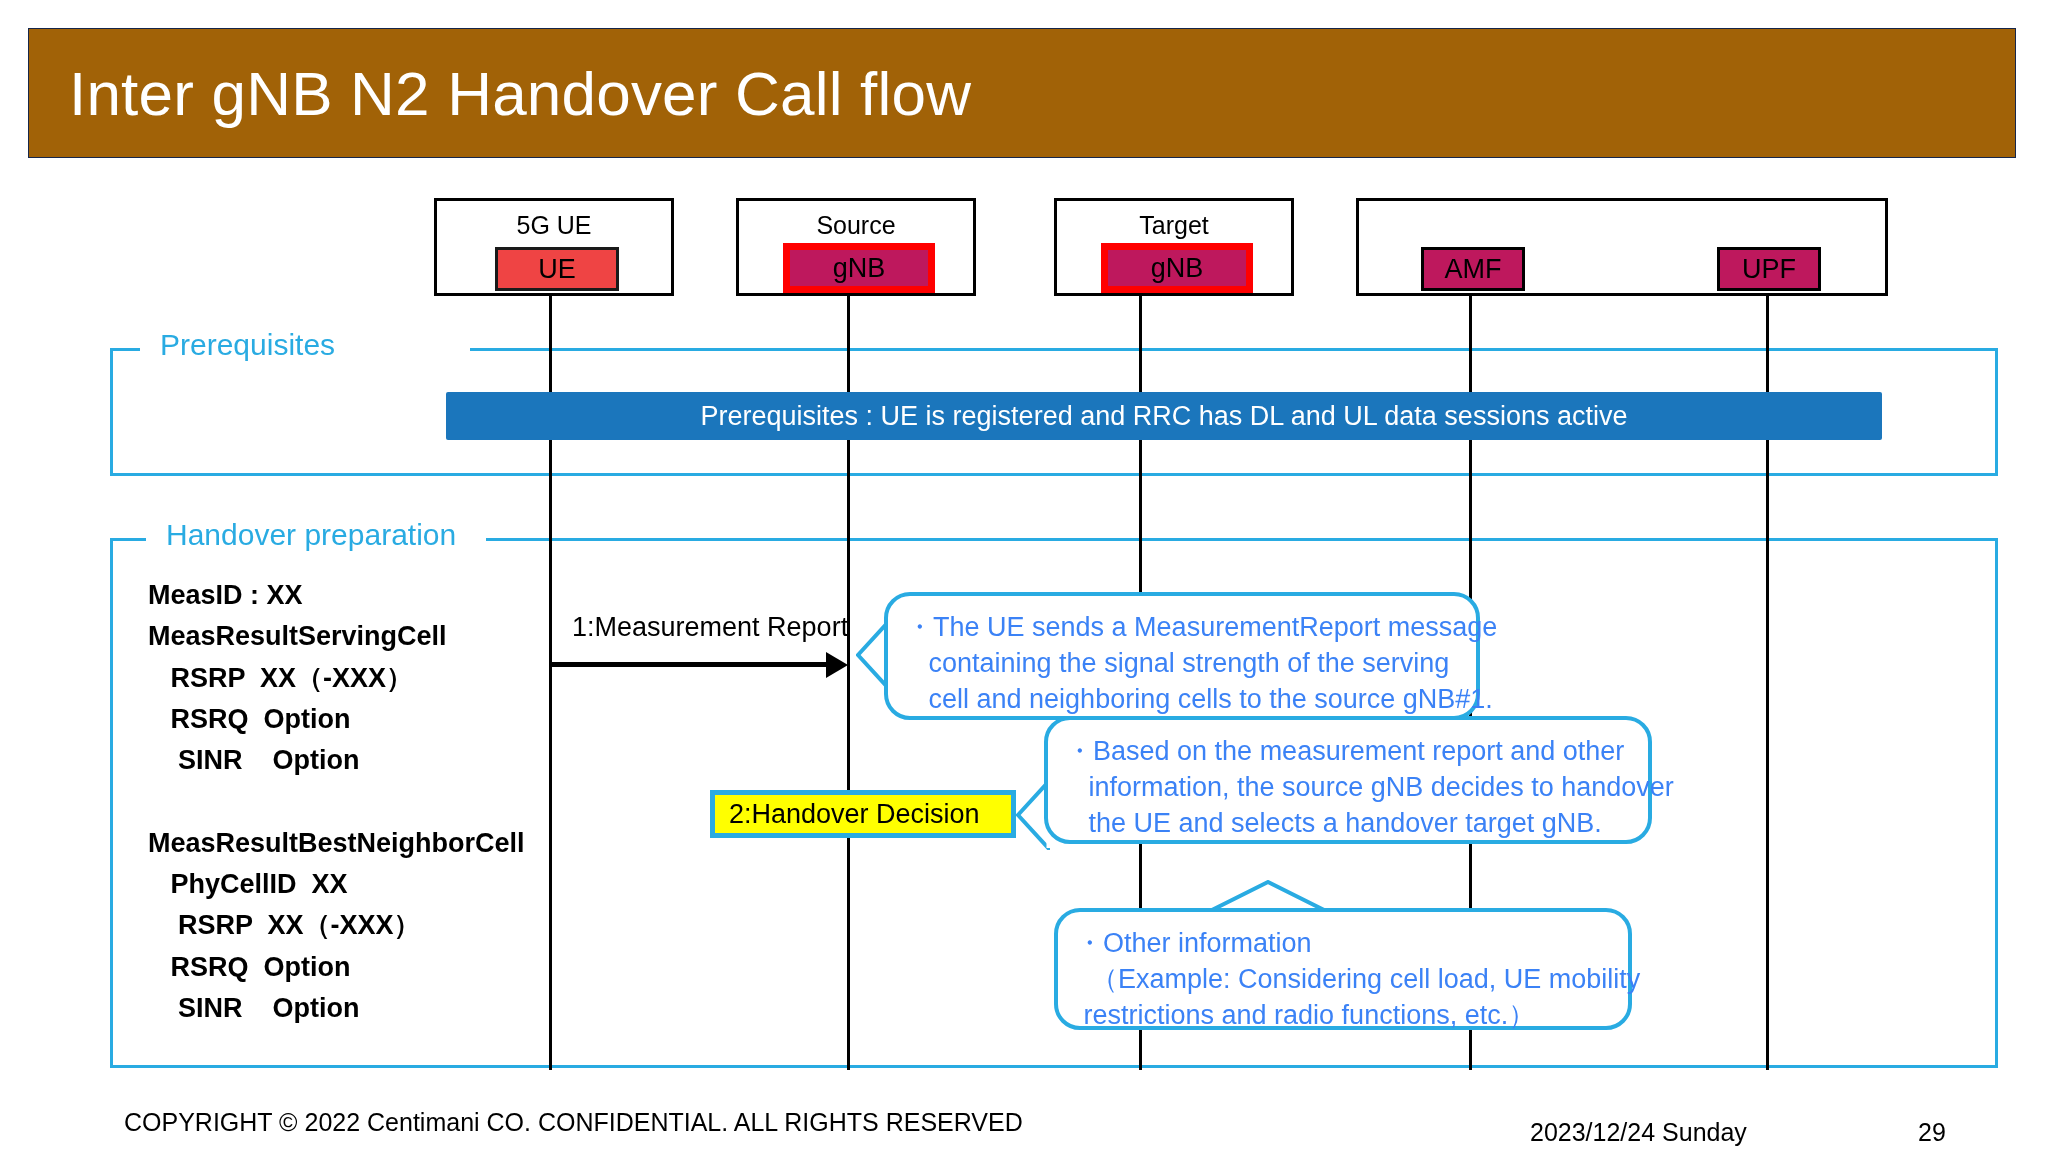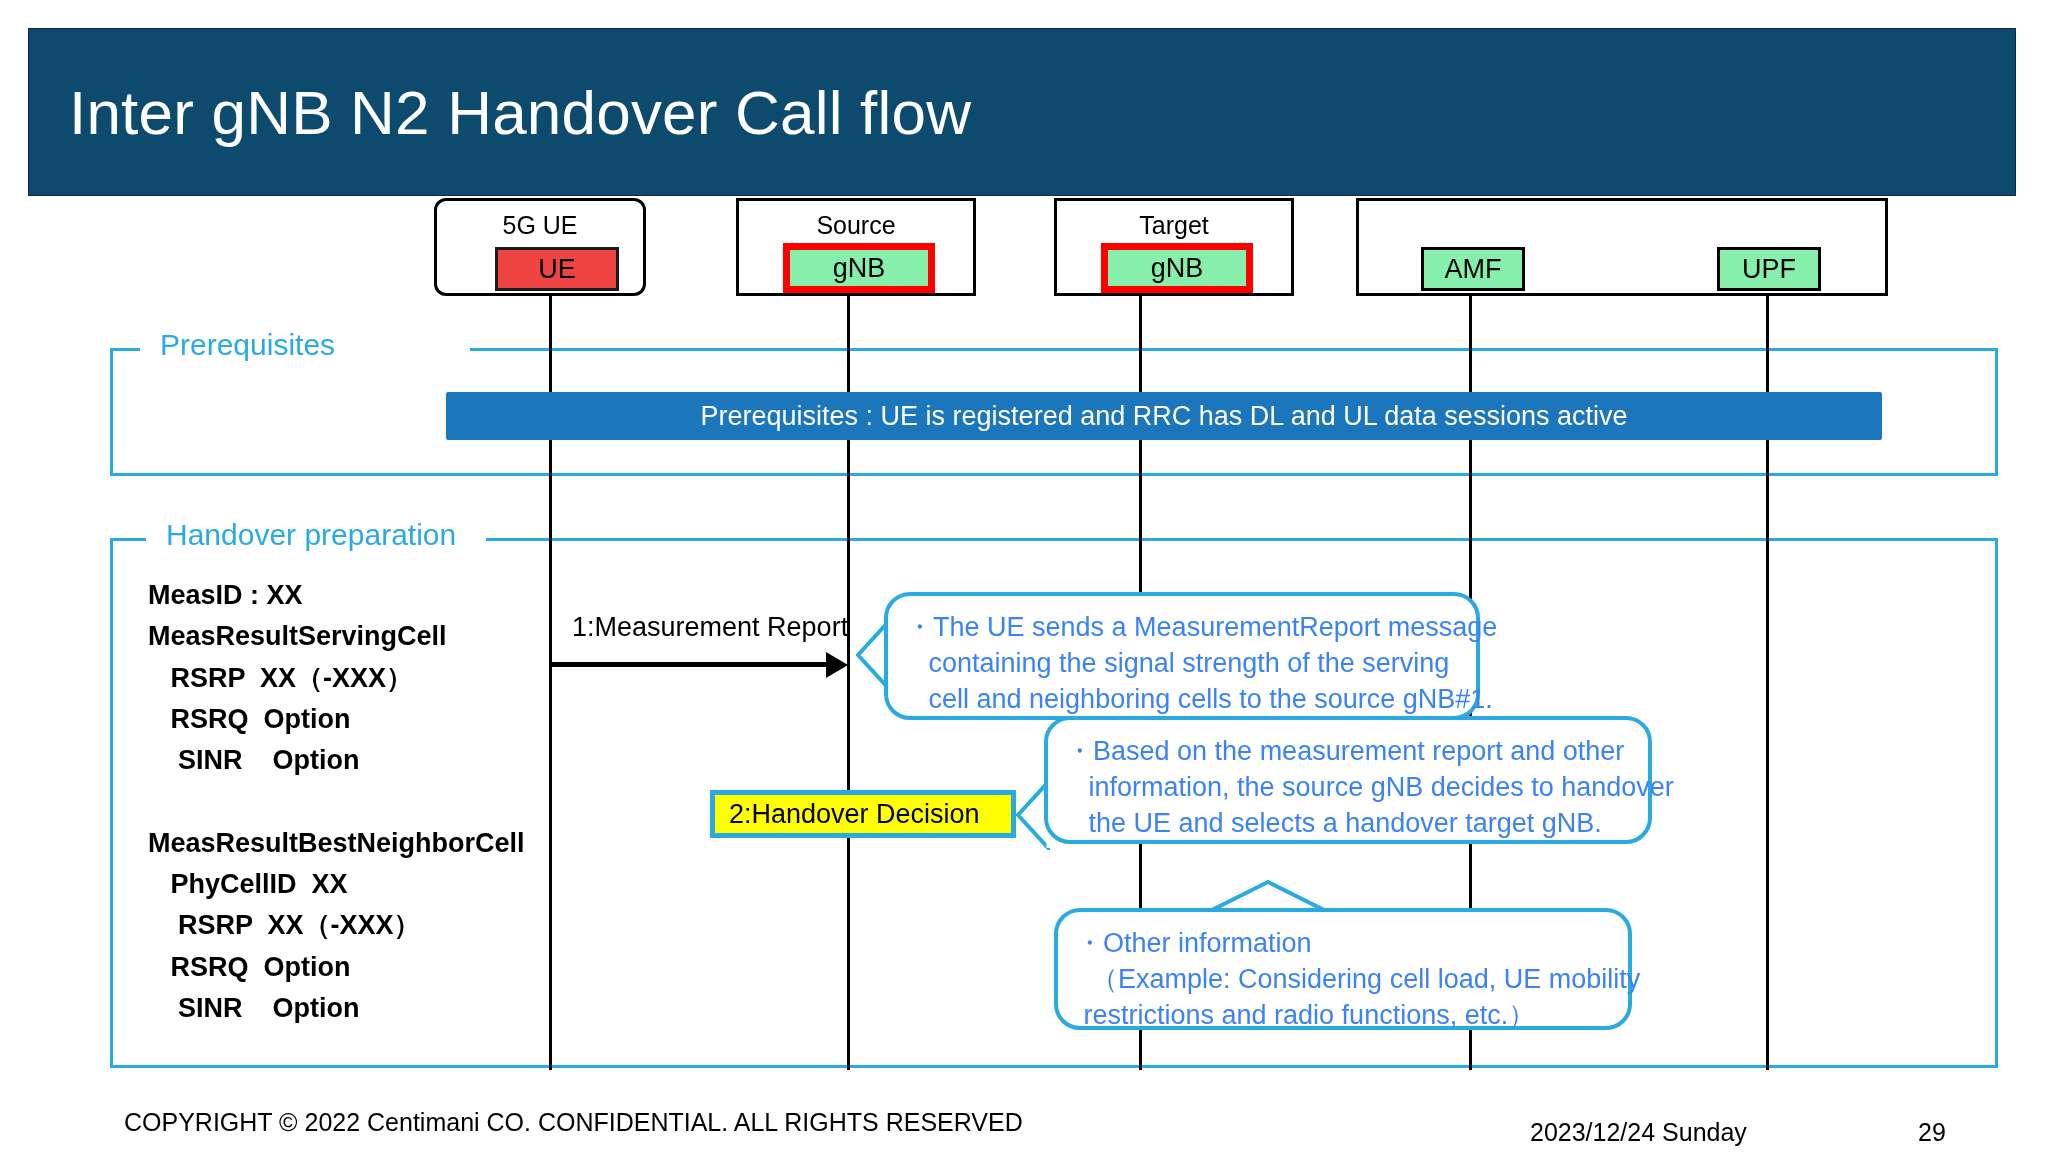--- a/index.html
+++ b/index.html
@@ -7,22 +7,22 @@
     width:2048px;height:1152px;
     background:#ffffff;
     font-family:"Liberation Sans","DejaVu Sans",sans-serif;
     position:relative;overflow:hidden;
     -webkit-font-smoothing:antialiased;
   }
   .abs{position:absolute;}
 
   
   #title-bar{
-    left:28px;top:28px;width:1988px;height:168px;
-    background:#0c4a6e;
+    left:28px;top:28px;width:1988px;height:130px;
+    background:#a16207;
     border:1px solid #16264a;
     box-sizing:border-box;
   }
   #title-text{
     position:absolute;left:40px;top:50%;transform:translateY(-50%);
     color:#ffffff;font-size:62px;font-weight:400;letter-spacing:0.2px;
     white-space:nowrap;
   }
 
   
@@ -33,21 +33,21 @@
     text-align:center;
   }
   .actor-title{
     position:absolute;left:0;right:0;top:10px;
     font-size:25px;color:#000;white-space:nowrap;
   }
   .inner-node{
     position:absolute;
     box-sizing:border-box;
     display:flex;align-items:center;justify-content:center;
-    font-size:27px;color:#000;background:#86efac;
+    font-size:27px;color:#000;background:#be185d;
   }
   .inner-node.ue{background:#ef4444;border:3px solid #1a1a1a;}
   .inner-node.red{border:7px solid #FF0000;}
   .inner-node.plain{border:3px solid #000;}
 
   
   .lifeline{width:3px;background:#000;}
 
   
   .frame{
@@ -115,21 +115,21 @@
 <div class="abs frame" style="left:110px;top:538px;width:1888px;height:530px;"></div>
 <div class="abs frame-notch" style="left:146px;top:528px;width:340px;height:22px;"></div>
 <div class="abs frame-label" style="left:152px;top:518px;">Handover preparation</div>
 
 <div class="abs lifeline" style="left:549px;top:240px;height:830px;"></div>
 <div class="abs lifeline" style="left:847px;top:240px;height:830px;"></div>
 <div class="abs lifeline" style="left:1139px;top:240px;height:830px;"></div>
 <div class="abs lifeline" style="left:1469px;top:240px;height:830px;"></div>
 <div class="abs lifeline" style="left:1766px;top:240px;height:830px;"></div>
 
-<div class="abs actor-box" style="left:434px;top:198px;width:212px;height:98px;border-radius:12px;">
+<div class="abs actor-box" style="left:434px;top:198px;width:240px;height:98px;">
   <div class="actor-title">5G  UE</div>
   <div class="inner-node ue" style="left:58px;top:46px;width:124px;height:44px;">UE</div>
 </div>
 
 <div class="abs actor-box" style="left:736px;top:198px;width:240px;height:98px;">
   <div class="actor-title">Source</div>
   <div class="inner-node red" style="left:44px;top:42px;width:152px;height:50px;">gNB</div>
 </div>
 
 <div class="abs actor-box" style="left:1054px;top:198px;width:240px;height:98px;">

